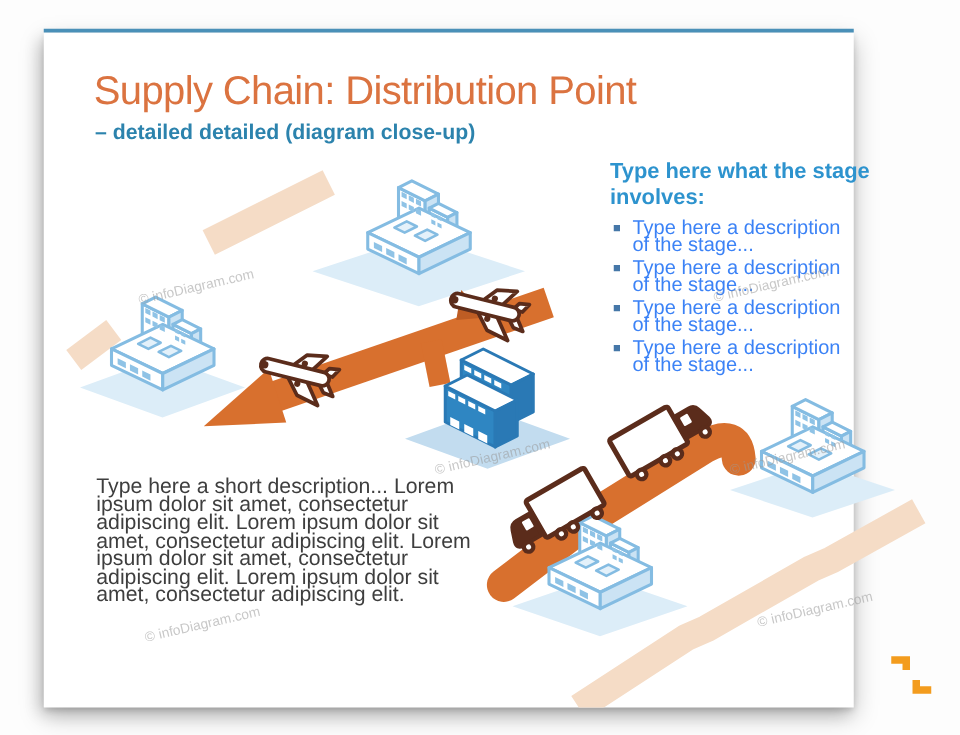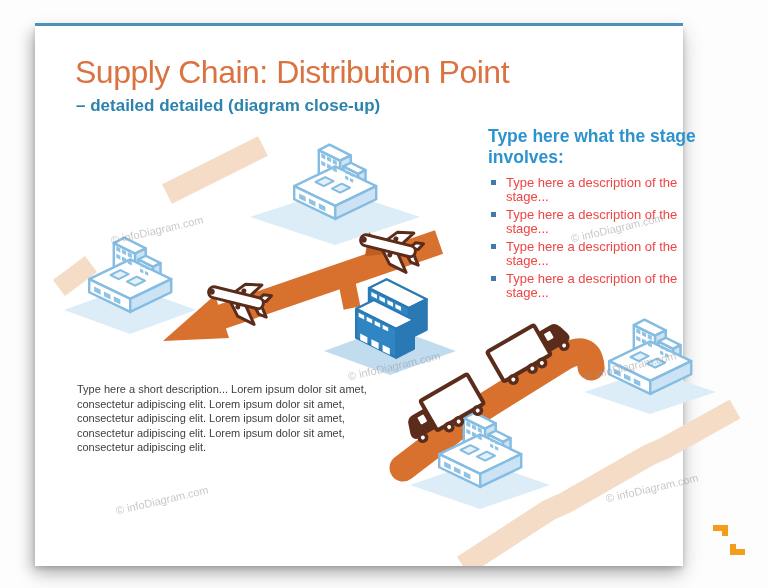--- a/index.html
+++ b/index.html
@@ -21,30 +21,30 @@
   .subtitle{
     position:absolute;left:41px;top:70px;width:500px;
     font-size:17px;font-weight:700;color:#2c83ad;
   }
   .involves{position:absolute;left:453px;top:100px;width:230px;}
   .involves h3{
     margin:0 0 8px 0;font-size:17.5px;line-height:21px;font-weight:700;color:#2d93ce;width:212px;
   }
   .involves ul{list-style:none;margin:0;padding:0 0 0 18px;width:182px;}
   .involves li{
-    position:relative;font-size:13px;line-height:13.5px;color:#ef4444;margin-bottom:5px;
+    position:relative;font-size:16px;line-height:13.5px;color:#3b82f6;margin-bottom:5px;
   }
   .involves li::before{
     content:"";position:absolute;left:-15px;top:4px;width:5px;height:5px;background:#4577a8;
   }
   .outcome{position:absolute;left:42px;top:356px;width:312px;}
   .outcome h3{
     margin:0 0 6px 0;font-size:17.5px;line-height:21px;font-weight:700;color:#2d93ce;width:302px;
   }
-  .outcome p{margin:0;font-size:11px;line-height:14.5px;color:#3e3e3e;width:306px;}
+  .outcome p{margin:0;font-size:17px;line-height:14.5px;color:#3e3e3e;width:306px;}
   .wm{
     position:absolute;font-size:11px;color:#9a9a9a;opacity:.55;white-space:nowrap;
     transform:rotate(-13deg);pointer-events:none;
   }
   .wm1{left:75px;top:198px;}
   .wm2{left:535px;top:196px;}
   .wm3{left:312px;top:334px;}
   .wm4{left:548px;top:334px;}
   .wm5{left:80px;top:468px;}
   .wm6{left:570px;top:456px;}

